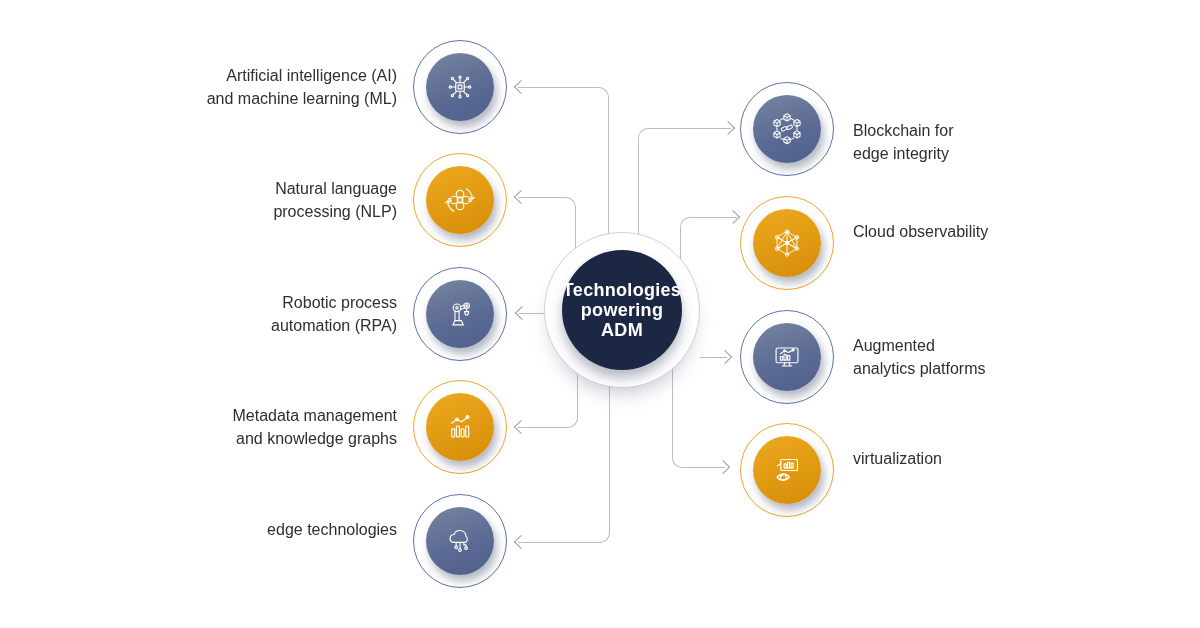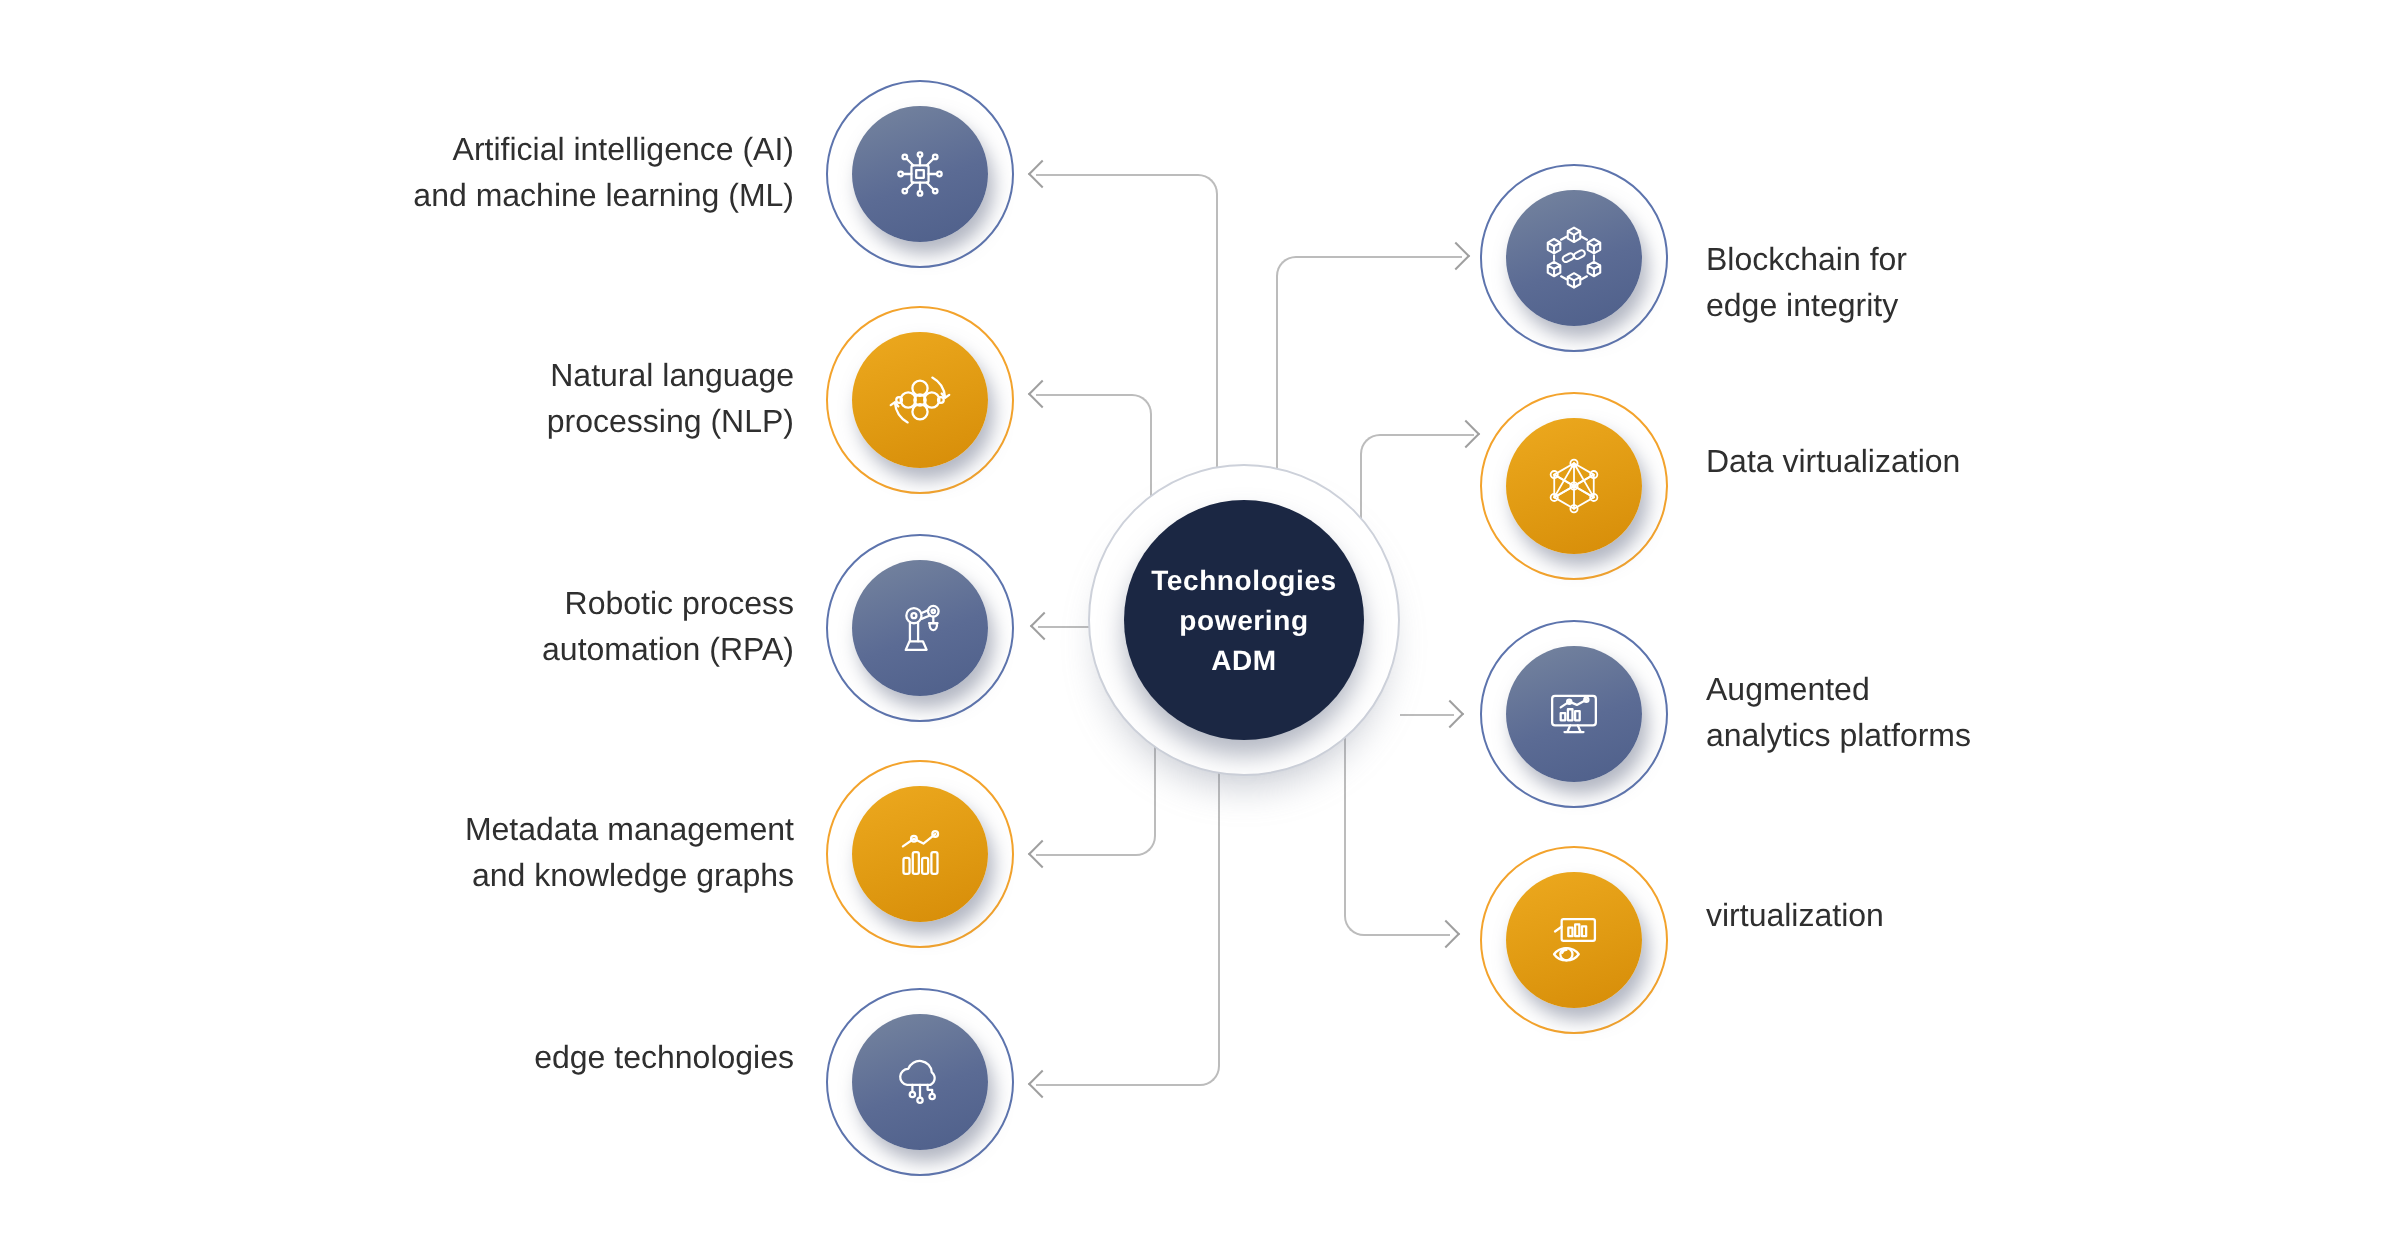--- a/index.html
+++ b/index.html
@@ -52,21 +52,21 @@
   .disc svg{display:block;}
 
   
   .center-node{position:absolute;left:544px;top:232px;width:156px;height:156px;}
   .center-ring{position:absolute;inset:0;border-radius:50%;border:1px solid #cdd1da;
                background:#fff;box-shadow:0 12px 18px -6px rgba(130,138,155,.4);}
   .center-disc{position:absolute;left:50%;top:50%;transform:translate(-50%,-50%);
                width:120px;height:120px;border-radius:50%;background:#1b2743;
                display:flex;align-items:center;justify-content:center;
                box-shadow:0 8px 12px rgba(110,118,140,.5);}
-  .center-text{color:#fff;font-weight:bold;font-size:14px;line-height:20px;
+  .center-text{color:#fff;font-weight:bold;font-size:18px;line-height:20px;
                text-align:center;letter-spacing:.3px;}
 
   
   .label{position:absolute;width:310px;font-size:16px;line-height:23px;color:#2f2f2f;}
   .label-left{text-align:right;}
   .label-right{text-align:left;}
   .lbl-ai{left:87px;top:64px;}   .lbl-nlp{left:87px;top:177px;}
   .lbl-rpa{left:87px;top:291px;} .lbl-meta{left:87px;top:404px;}
   .lbl-cloud{left:87px;top:518px;}
   .lbl-block{left:853px;top:106px;margin-top:13px;} .lbl-obs{left:853px;top:220px;}
@@ -284,21 +284,21 @@
     <div>and knowledge graphs</div>
   </div>
   <div class="label label-left lbl-cloud">
     <div>edge technologies</div>
   </div>
   <div class="label label-right lbl-block">
     <div>Blockchain for</div>
     <div>edge integrity</div>
   </div>
   <div class="label label-right lbl-obs">
-    <div>Data virtualization</div>
+    <div>Cloud observability</div>
   </div>
   <div class="label label-right lbl-aug">
     <div>Augmented</div>
     <div>analytics platforms</div>
   </div>
   <div class="label label-right lbl-virt">
     <div>virtualization</div>
   </div>
 
 </div>

